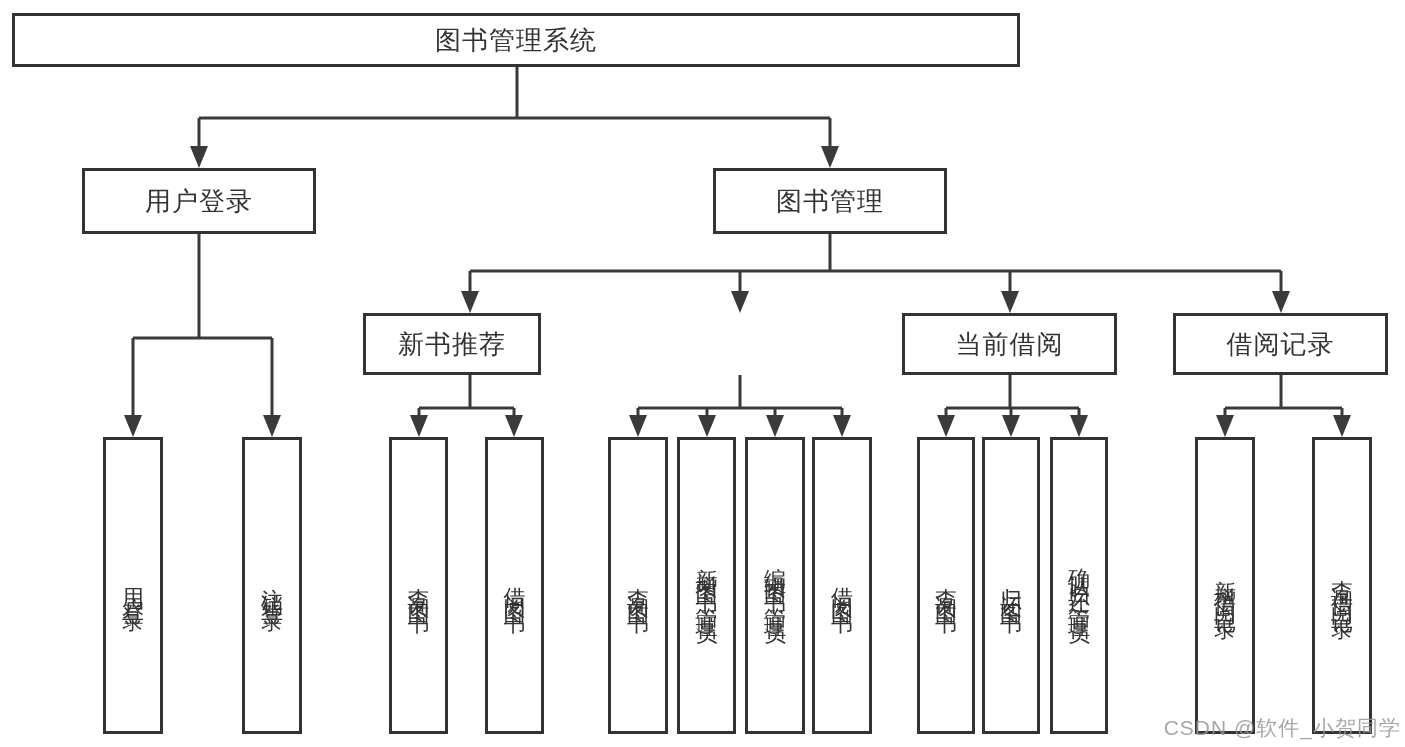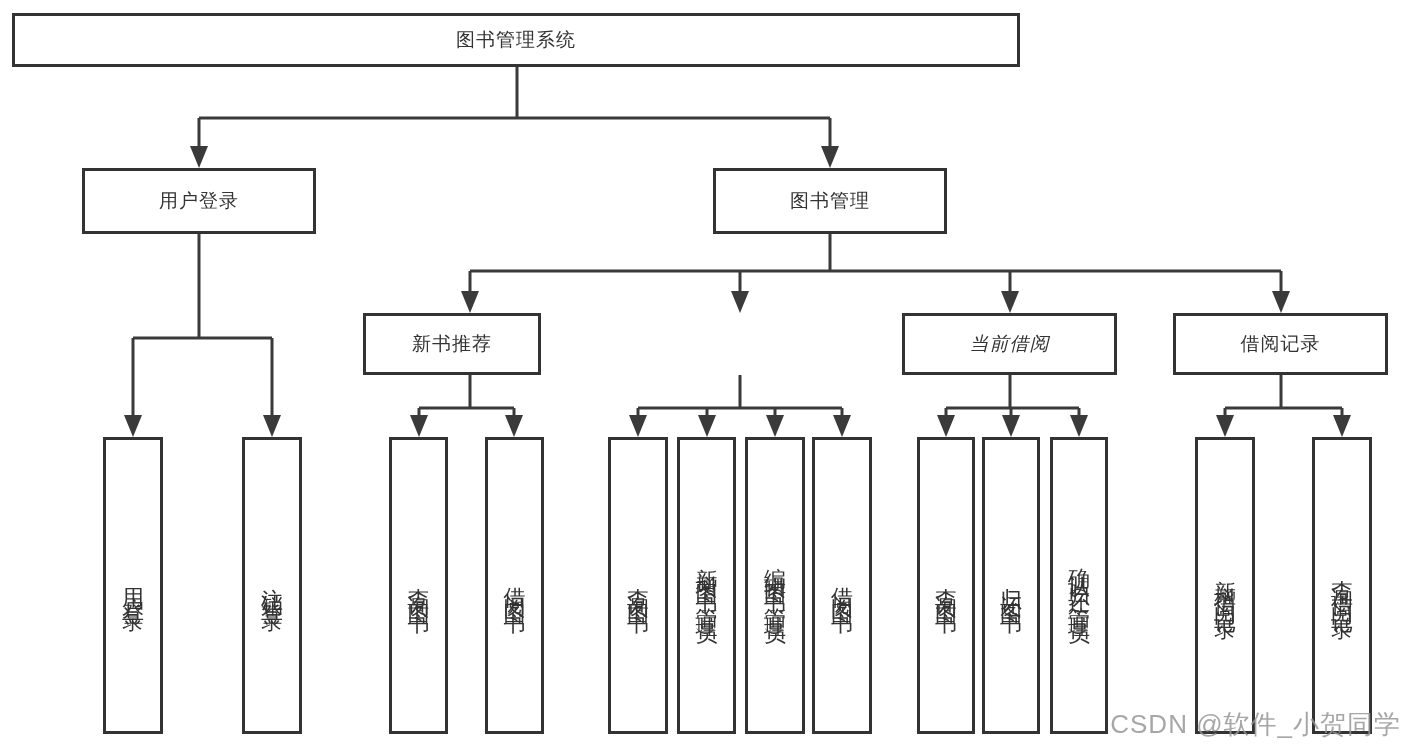--- a/index.html
+++ b/index.html
@@ -15,52 +15,52 @@
   #wires polygon{fill:#3a3a3a;stroke:none;}
   .node{
     position:absolute;
     box-sizing:border-box;
     border:3px solid #333333;
     background:#ffffff;
     color:#333333;
     display:flex;align-items:center;justify-content:center;
     z-index:2;
   }
-  .hbox{font-size:19px;letter-spacing:1px;}
+  .hbox{font-size:26px;letter-spacing:1px;}
   .vbox span{
     writing-mode:vertical-rl;
     text-orientation:mixed;
     font-size:22px;
     letter-spacing:8px;
     line-height:1;
     white-space:nowrap;
   }
   
   .n-root   {left:12px;  top:13px;  width:1008px; height:54px;}
   
   .n-l2-0   {left:82px;  top:168px; width:234px;  height:66px;}
   .n-l2-1   {left:713px; top:168px; width:234px;  height:66px;}
   
   .n-l3-0   {left:363px; top:313px; width:178px;  height:62px;}
   .n-l3-1   {left:633px; top:313px; width:214px;  height:62px;}
-  .n-l3-2   {left:902px; top:313px; width:215px;  height:62px;font-style:italic;}
+  .n-l3-2   {left:902px; top:313px; width:215px;  height:62px;}
   .n-l3-3   {left:1173px;top:313px; width:215px;  height:62px;}
   
   .leaf     {top:437px;height:297px;}
   .n-g1-0{left:103px;width:60px;} .n-g1-1{left:242px;width:60px;}
   .n-g2-0{left:389px;width:59px;} .n-g2-1{left:485px;width:59px;}
   .n-g3-0{left:608px;width:60px;} .n-g3-1{left:677px;width:59px;}
   .n-g3-2{left:745px;width:60px;} .n-g3-3{left:812px;width:60px;}
   .n-g4-0{left:917px;width:58px;} .n-g4-1{left:982px;width:58px;}
   .n-g4-2{left:1050px;width:58px;}
   .n-g5-0{left:1195px;width:60px;} .n-g5-1{left:1312px;width:60px;}
   #watermark{
     position:absolute;
     right:4px;bottom:5px;
-    font-size:26px;
+    font-size:21px;
     color:rgba(150,150,150,0.85);
     letter-spacing:1px;
     z-index:5;
   }
 </style>
 </head>
 <body>
 
 <div id="canvas">
 

